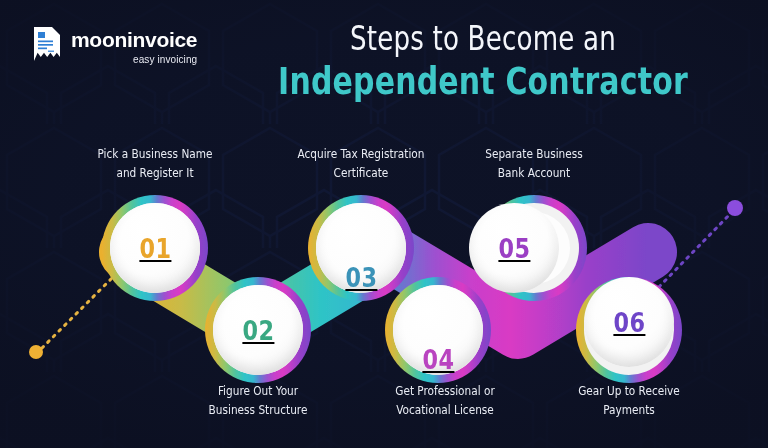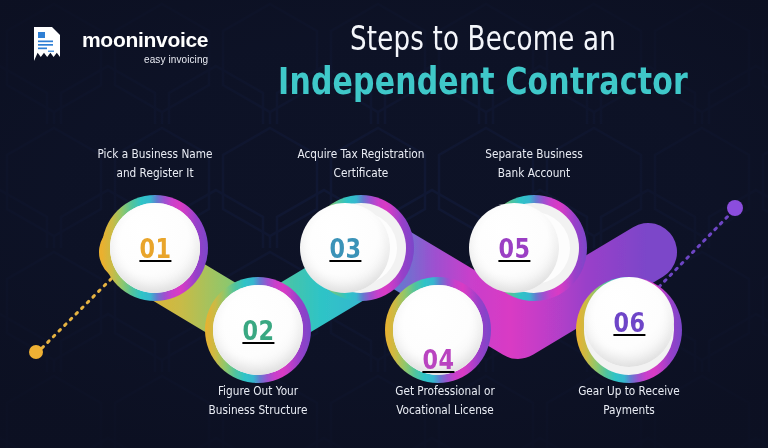--- a/index.html
+++ b/index.html
@@ -35,21 +35,21 @@
     z-index: 5;
     top: 0; left: 0; right: 0;
     height: 128px;
   }
   .logo {
     position: absolute;
     left: 32px;
     top: 26px;
     display: flex;
     align-items: flex-start;
-    gap: 20px;
+    gap: 9px;
   }
   .logo-mark { width: 30px; height: 36px; display:block; }
   .logo-text-wrap {
     display: flex;
     flex-direction: column;
     align-items: flex-end;
     line-height: 1;
     padding-top: 3px;
   }
   .logo-name {
@@ -279,21 +279,21 @@
       <div class="step-circle" style="left:213px; top:285px; width:90px; height:90px;">
         <span class="step-num" style="color:#3aa882;">02</span>
       </div>
       <div class="step-label" style="left:143px; top:381px;">
         <div>Figure Out Your</div>
         <div>Business Structure</div>
       </div>
     </div>
 
     <div class="step">
-      <div class="step-circle" style="left:300px; top:203px; width:90px; height:90px;">
+      <div class="step-circle" style="left:316px; top:203px; width:90px; height:90px;align-items:flex-end;">
         <span class="step-num" style="color:#3b93b8;">03</span>
       </div>
       <div class="step-label" style="left:246px; top:144px;">
         <div>Acquire Tax Registration</div>
         <div>Certificate</div>
       </div>
     </div>
 
     <div class="step">
       <div class="step-circle" style="left:393px; top:285px; width:90px; height:90px;align-items:flex-end;">

